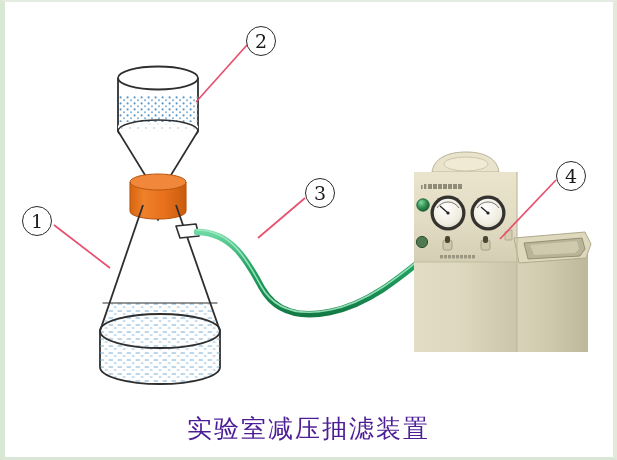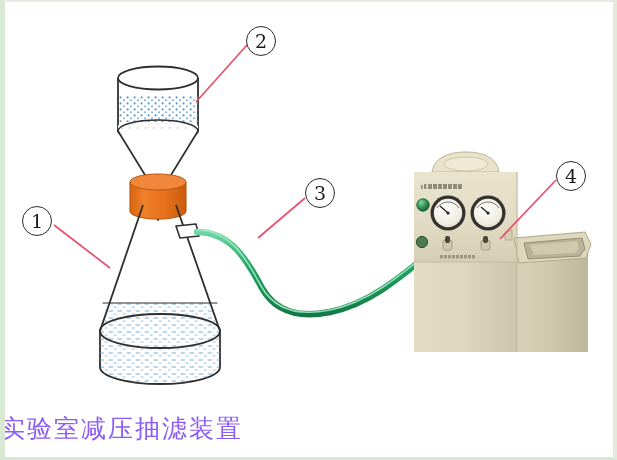--- a/index.html
+++ b/index.html
@@ -30,24 +30,25 @@
   }
   #diagram {
     position: absolute;
     left: 0; top: 0;
   }
   .caption {
     position: absolute;
     left: 0;
     top: 412px;
     width: 617px;
+    text-align: center;
     font-family: "DejaVu Serif", serif;
     font-size: 25px;
     letter-spacing: 2px;
-    color: #8b5cf6;
+    color: #4c1d95;
     white-space: nowrap;
   }
   .callout {
     position: absolute;
     width: 30px;
     height: 30px;
     border: 1.4px solid #2a2a2a;
     border-radius: 50%;
     background: transparent;
     color: #1b1b1b;

